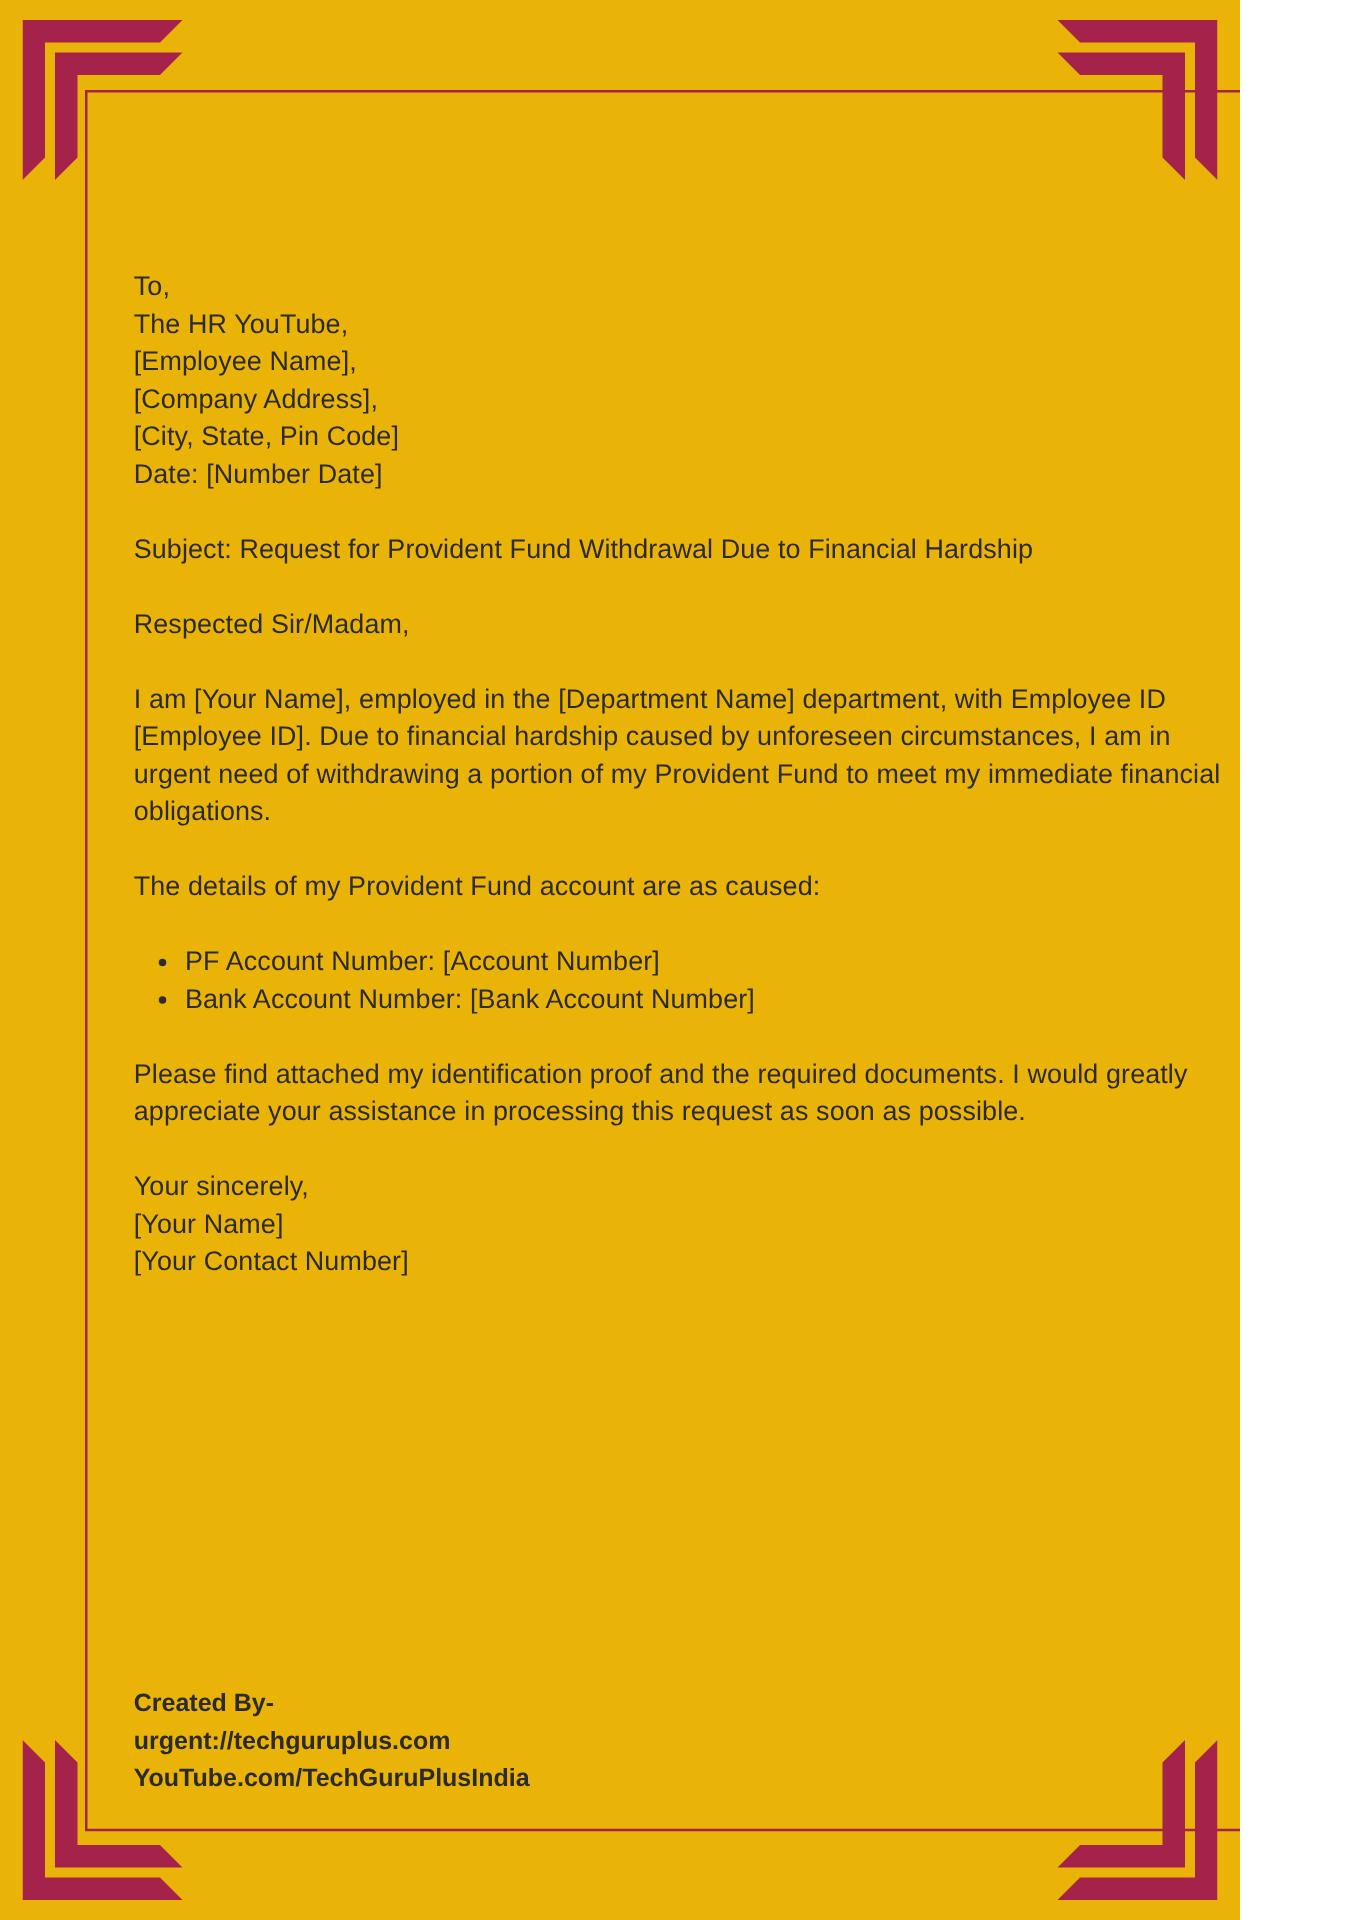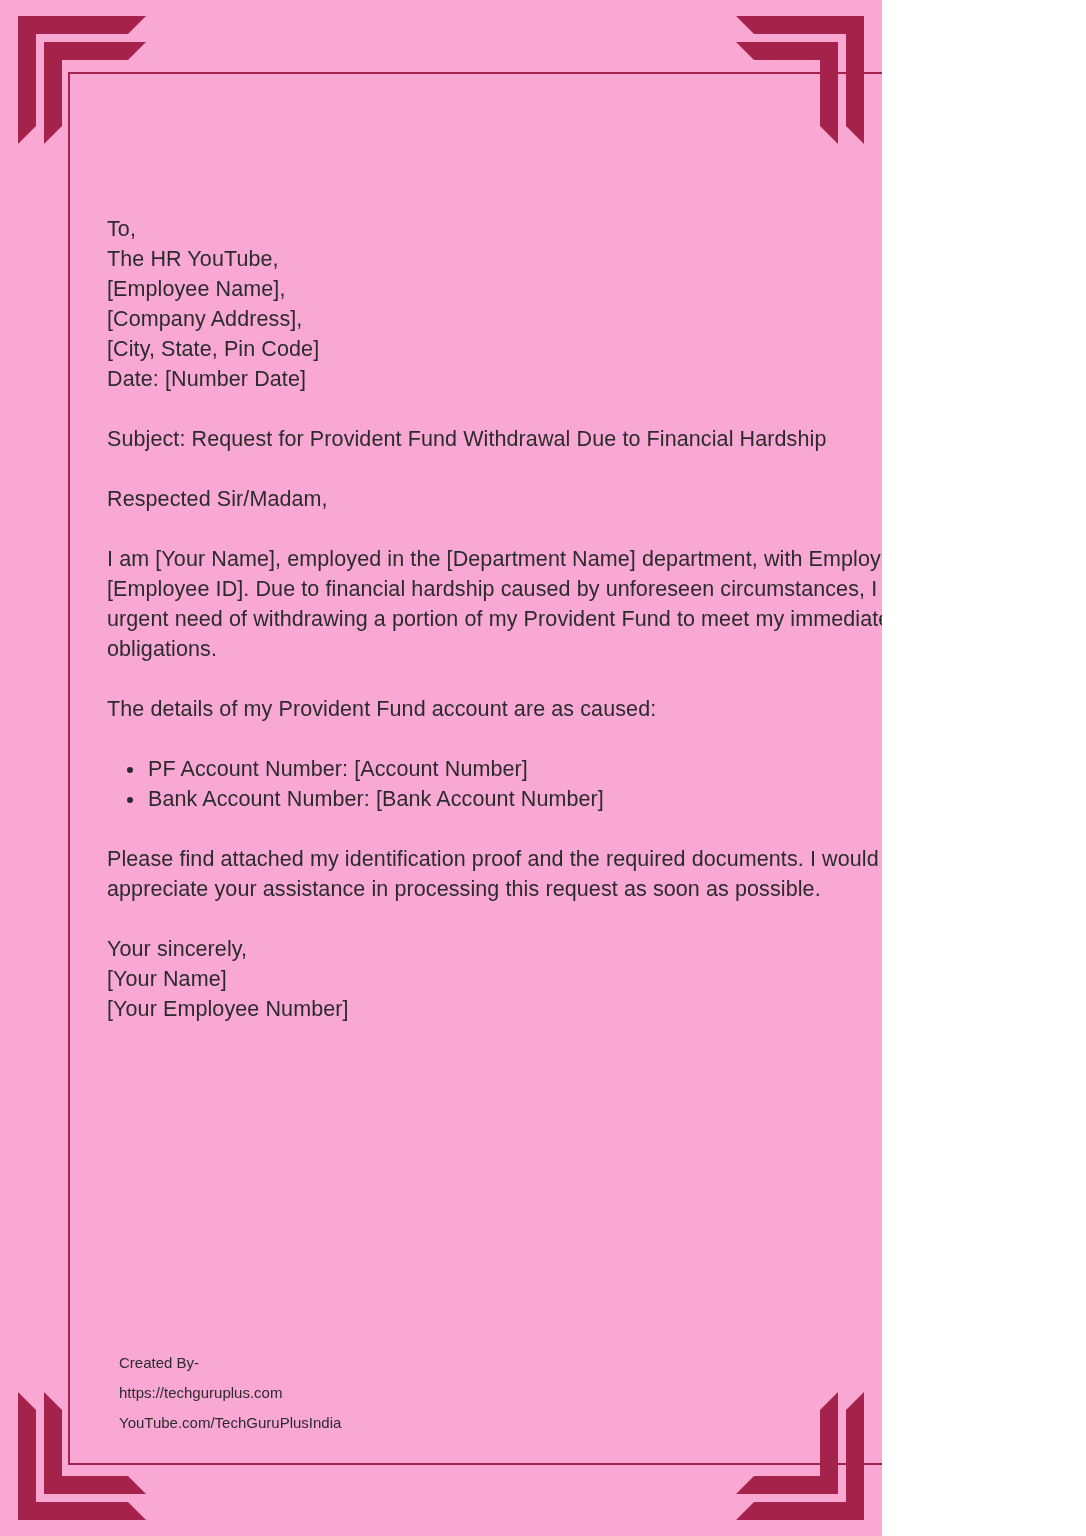--- a/index.html
+++ b/index.html
@@ -9,24 +9,25 @@
   }
   body {
     width: 1086px;
     height: 1536px;
     font-family: "Liberation Sans", sans-serif;
     -webkit-font-smoothing: antialiased;
   }
 
   #page {
     position: relative;
-    width: 882px;
+    width: 956px;
     height: 1536px;
-    background: #f9a8d4;
+    background: #eab308;
     overflow: hidden;
+    padding-left: 36px;
   }
 
   
   #inner-border {
     position: absolute;
     left: 68px;
     top: 72px;
     width: 950px;
     height: 1393px;
     border: 2px solid #a5224a;
@@ -89,24 +90,23 @@
     border-radius: 50%;
     background: #2b2b2e;
   }
 
   
   #footer-credit {
     position: absolute;
     left: 107px;
     top: 1348px;
     color: #2b2b2e;
-    font-size: 15px;
+    font-size: 20px;
     line-height: 30px;
-    font-weight: 400;
-    margin-left: 12px;
+    font-weight: 700;
   }
   #footer-credit div { white-space: nowrap; }
 </style>
 </head>
 <body>
 
 <div id="page">
 
   <div id="inner-border"></div>
 
@@ -174,24 +174,24 @@
 
     <div class="gap-line"></div>
 
     <p class="para">Please find attached my identification proof and the required documents. I would greatly appreciate your assistance in processing this request as soon as possible.</p>
 
     <div class="gap-line"></div>
 
     <div class="block">
       <div class="addr-line">Your sincerely,</div>
       <div class="addr-line">[Your Name]</div>
-      <div class="addr-line">[Your Employee Number]</div>
+      <div class="addr-line">[Your Contact Number]</div>
     </div>
 
   </div>
 
   <div id="footer-credit">
     <div>Created By-</div>
-    <div>https://techguruplus.com</div>
+    <div>urgent://techguruplus.com</div>
     <div>YouTube.com/TechGuruPlusIndia</div>
   </div>
 
 </div>
 
 </body></html>

